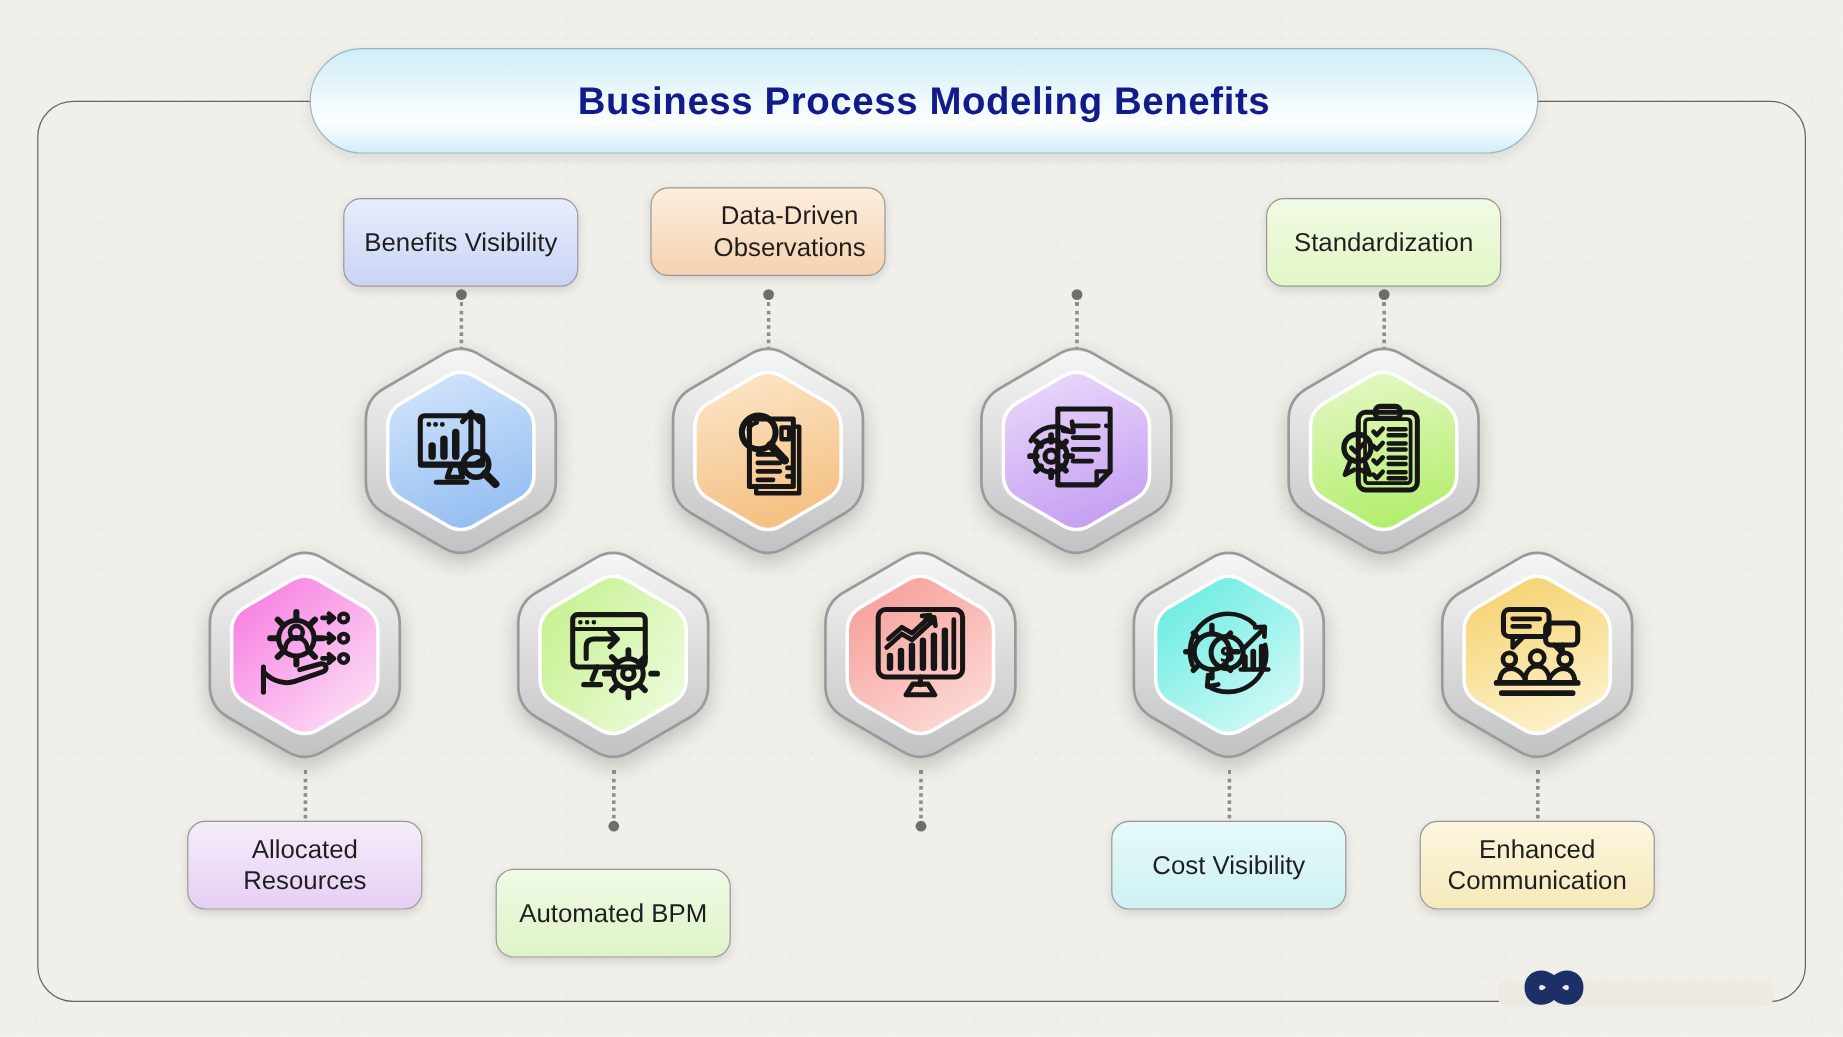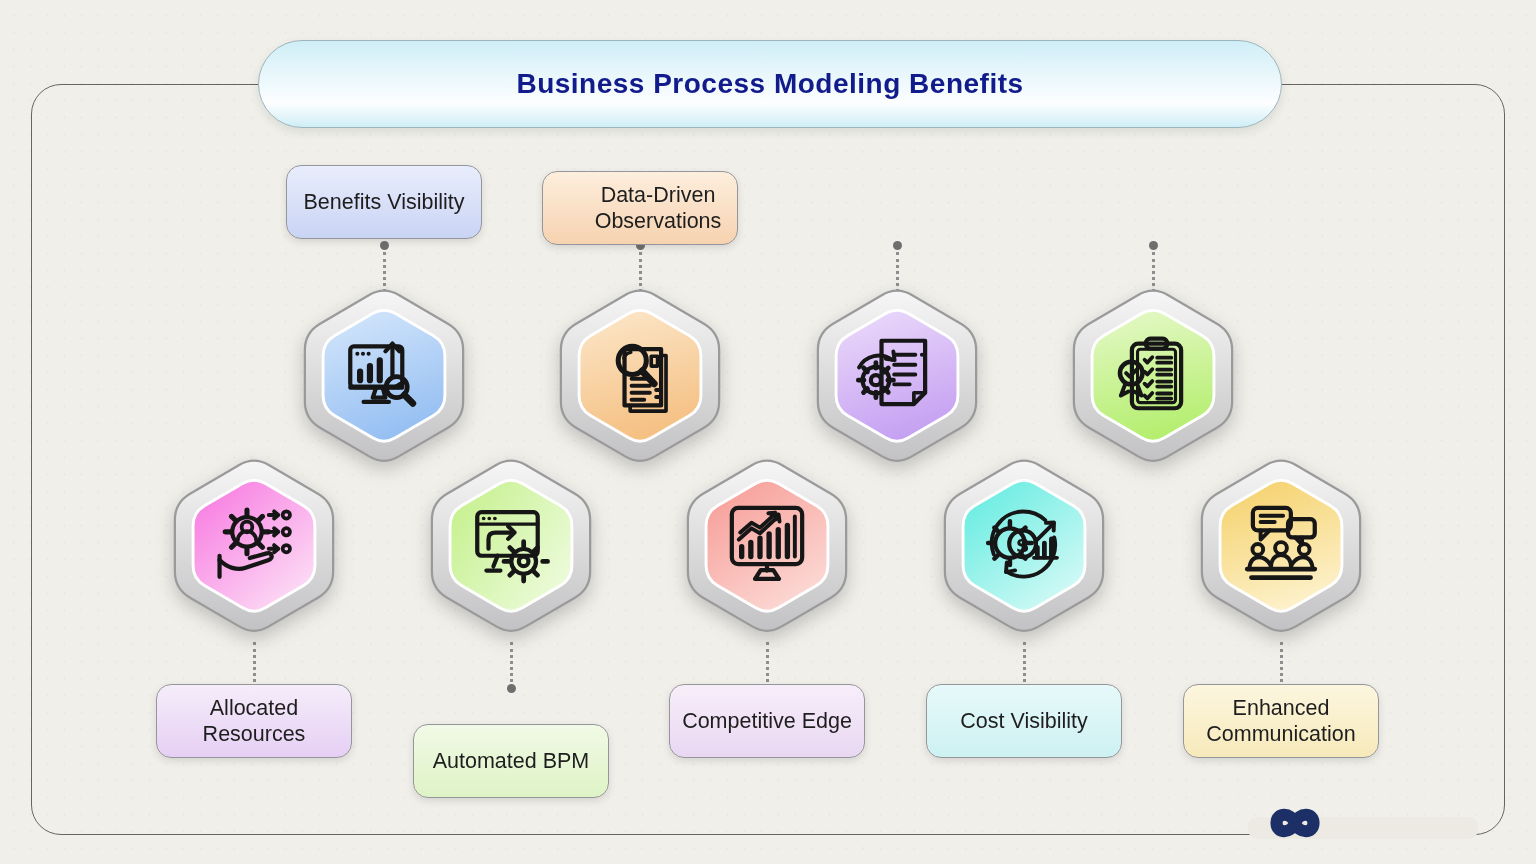--- a/index.html
+++ b/index.html
@@ -20,21 +20,21 @@
     position:absolute; left:31px; top:84px; width:1472px; height:749px;
     border:1.6px solid #66655f; border-radius:30px; z-index:1;
   }
   .title-pill {
     position:absolute; left:258px; top:40px; width:1022px; height:86px;
     border:1px solid #9db4ba; border-radius:44px; z-index:5;
     display:flex; align-items:center; justify-content:center;
     box-shadow:0 4px 10px rgba(60,70,70,.12);
   }
   .title-pill h1 {
-    margin:0; font-size:28px; font-weight:bold; letter-spacing:.5px;
+    margin:0; font-size:32px; font-weight:bold; letter-spacing:.5px;
   }
   .label-box {
     position:absolute; width:196px; height:74px; z-index:3;
     display:flex; align-items:center; justify-content:center; text-align:center;
     border:1px solid #95969a; border-radius:15px; padding:2px 8px; box-sizing:border-box;
     font-size:21.5px; line-height:1.22; box-shadow:0 3px 7px rgba(60,60,60,.15);
   }
   .connector { position:absolute; width:16px; z-index:2; display:flex; flex-direction:column; align-items:center; }
   .connector .dot { width:9px; height:9px; border-radius:50%; background:#6e6e6e; flex:0 0 auto; }
   .connector .dline { width:0; height:40px; border-left:3px dotted #8e8e8e; margin:2px 0; }
@@ -189,22 +189,25 @@
 
   <div class="frame" style="border-color: rgb(102, 101, 95);"></div>
 
   <div class="title-pill" style="background: linear-gradient(rgb(207, 238, 247), rgb(253, 254, 255) 72%, rgb(207, 238, 247));">
     <h1 style="color: rgb(18, 27, 139);">Business Process Modeling Benefits</h1>
   </div>
 
   <div class="label-box" style="left: 286px; top: 165px; background: linear-gradient(rgb(233, 237, 252), rgb(201, 212, 244)); color: rgb(30, 30, 30);">
     <span>Benefits Visibility</span>
   </div>
-  <div class="label-box" style="left: 542px; top: 171px; background: linear-gradient(rgb(253, 238, 221), rgb(246, 210, 176)); color: rgb(30, 30, 30); padding-left: 44px;">
+  <div class="label-box" style="left: 542px; top: 156px; background: linear-gradient(rgb(253, 238, 221), rgb(246, 210, 176)); color: rgb(30, 30, 30); padding-left: 44px;">
     <span>Data-Driven Observations</span>
+  </div>
+  <div class="label-box" style="left: 1055px; top: 165px; background: linear-gradient(rgb(241, 250, 228), rgb(227, 246, 198)); color: rgb(30, 30, 30);">
+    <span>Standardization</span>
   </div>
 
   <div class="connector" style="left:376px; top:241px;">
       <i class="dot"></i>
       <i class="dline"></i>
     </div>
   <div class="connector" style="left:632px; top:241px;">
       <i class="dot"></i>
       <i class="dline"></i>
     </div>
@@ -380,23 +383,20 @@
   <div class="connector" style="left:1273px; top:640px;">
       <i class="dline"></i>
       <i class="dot"></i>
     </div>
 
   <div class="label-box" style="left: 156px; top: 684px; background: linear-gradient(rgb(245, 237, 250), rgb(230, 207, 244)); color: rgb(30, 30, 30); align-items: center;">
     <span>Allocated Resources</span>
   </div>
   <div class="label-box" style="left: 413px; top: 684px; background: linear-gradient(rgb(241, 250, 230), rgb(222, 243, 198)); color: rgb(30, 30, 30); margin-top: 40px;">
     <span>Automated BPM</span>
-  </div>
-  <div class="label-box" style="left: 669px; top: 684px; background: linear-gradient(rgb(247, 238, 250), rgb(233, 215, 242)); color: rgb(30, 30, 30);">
-    <span>Competitive Edge</span>
   </div>
   <div class="label-box" style="left: 926px; top: 684px; background: linear-gradient(rgb(231, 249, 250), rgb(206, 241, 242)); color: rgb(30, 30, 30);">
     <span>Cost Visibility</span>
   </div>
   <div class="label-box" style="left: 1183px; top: 684px; background: linear-gradient(rgb(252, 246, 223), rgb(246, 233, 186)); color: rgb(30, 30, 30); justify-content: flex-end;">
     <span>Enhanced Communication</span>
   </div>
 
   <div class="logo-strip"></div>
   <div class="logo">

